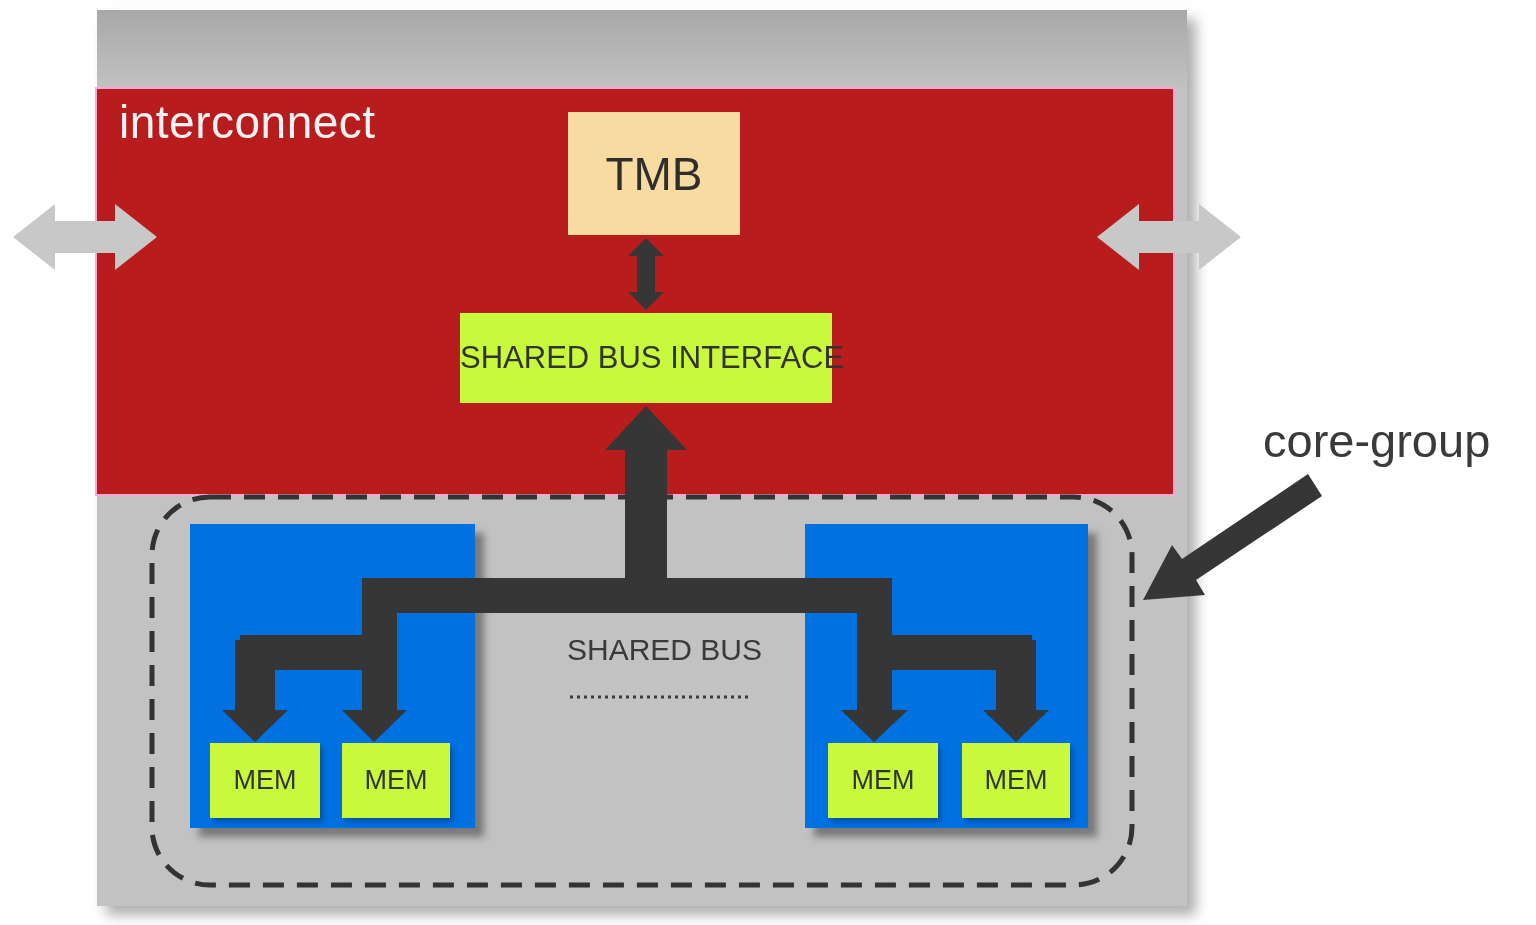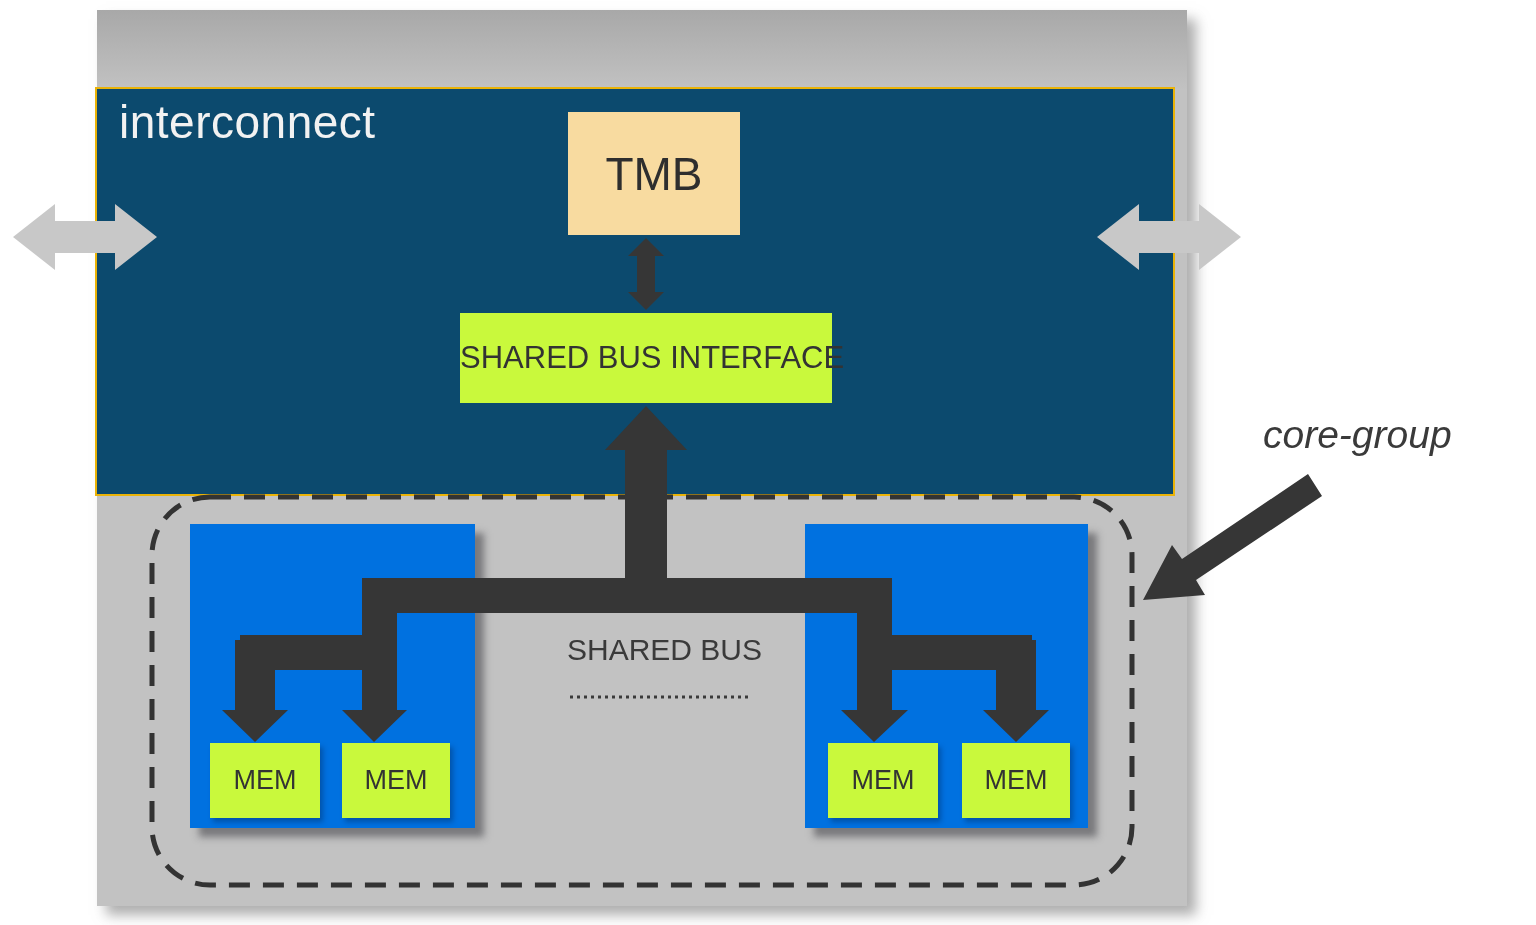--- a/index.html
+++ b/index.html
@@ -8,21 +8,21 @@
     font-family:"Liberation Sans", sans-serif; overflow:hidden;
   }
   .abs { position:absolute; }
   .outer-box {
     left:97px; top:10px; width:1090px; height:896px;
     background:linear-gradient(180deg,#a8a8a8 0px,#c2c2c2 80px,#c2c2c2 100%);
     box-shadow:9px 9px 12px rgba(120,120,120,.6);
   }
   .interconnect {
     left:95px; top:87px; width:1080px; height:409px;
-    background:#0c4a6e; border:2px solid #eab308; box-sizing:border-box;
+    background:#b91c1c; border:2px solid #f9a8d4; box-sizing:border-box;
   }
   .ic-label { position:absolute; left:22px; top:6px; font-size:46px; color:#f2f2f2; letter-spacing:0.5px; }
   .tmb {
     left:568px; top:112px; width:172px; height:123px; background:#f8dba0;
     display:flex; align-items:center; justify-content:center;
     font-size:46px; color:#2e2e2e;
   }
   .sbi {
     left:460px; top:313px; width:372px; height:90px; background:#c9f93c;
     display:flex; align-items:center; justify-content:flex-start;
@@ -38,21 +38,21 @@
     top:743px; width:110px; height:75px; background:#c9f93c;
     display:flex; align-items:center; justify-content:center;
     font-size:27px; color:#333333;
     box-shadow:3px 4px 5px rgba(0,25,70,.35);
   }
   .mem-1 { left:210px; }
   .mem-2 { left:342px; width:108px; }
   .mem-3 { left:828px; }
   .mem-4 { left:962px; width:108px; }
   .shared-bus-label { left:567px; top:633px; font-size:30px; color:#3a3a3a; white-space:nowrap; }
-  .core-group-label { left:1263px; top:413px; font-size:39px; color:#3a3a3a; white-space:nowrap;font-style:italic; }
+  .core-group-label { left:1263px; top:413px; font-size:47px; color:#3a3a3a; white-space:nowrap; }
   svg.overlay { position:absolute; left:0; top:0; }
 </style>
 </head>
 <body>
 
 <div class="canvas">
 
   <div class="abs outer-box"></div>
 
   <div class="abs interconnect">

